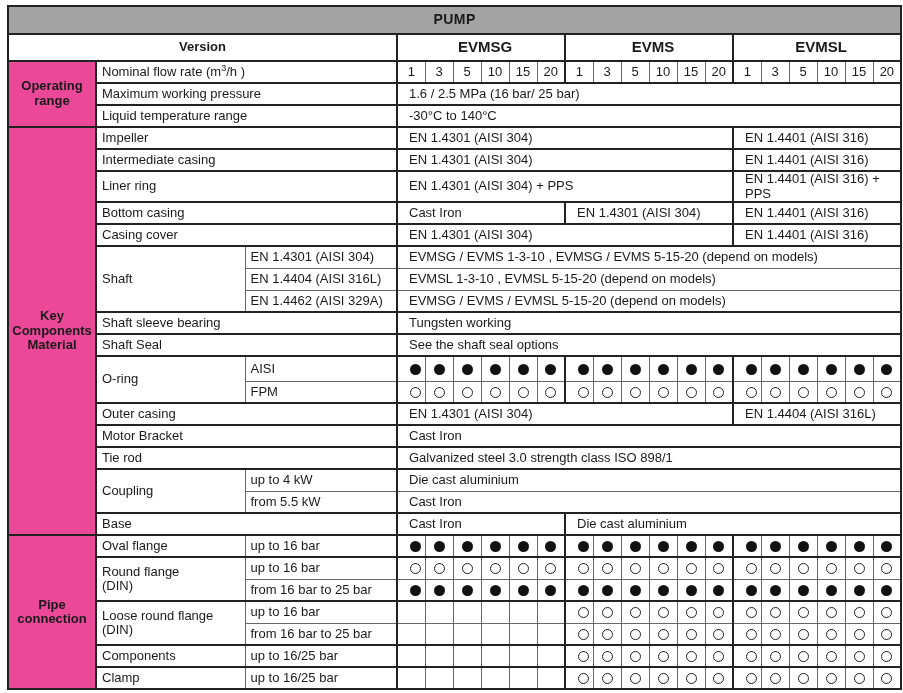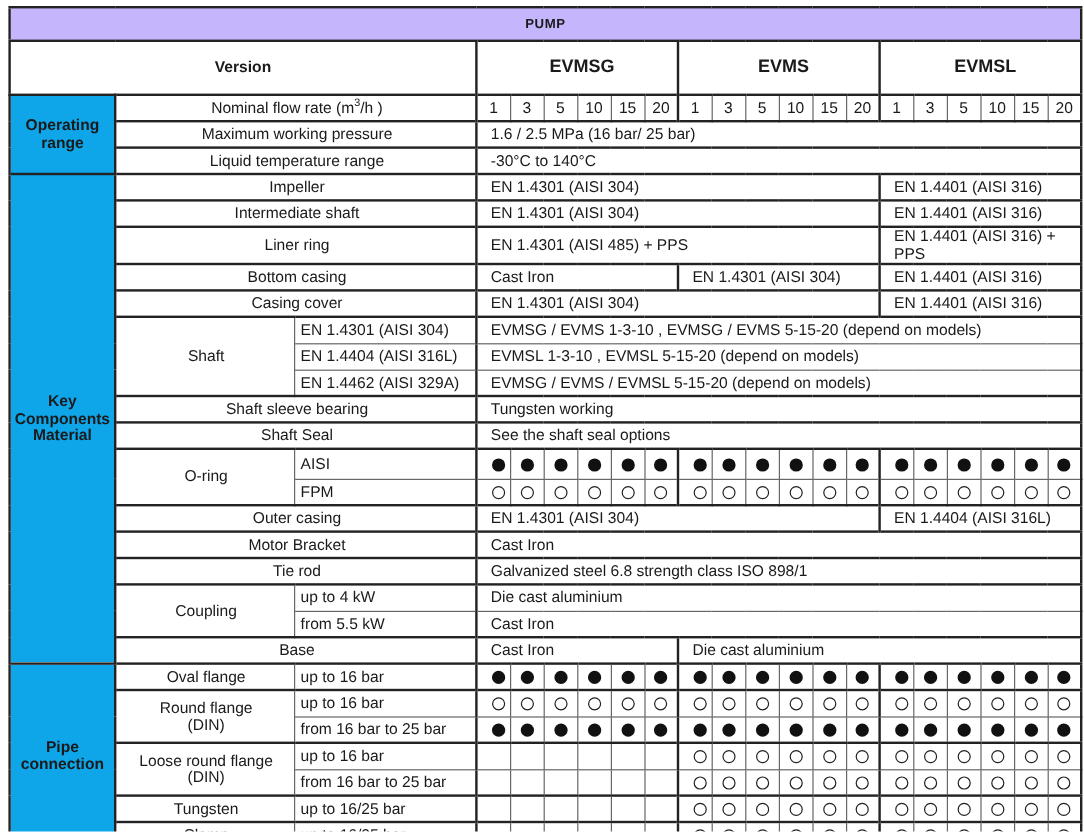--- a/index.html
+++ b/index.html
@@ -1,27 +1,27 @@
 <!DOCTYPE html>
 <html><head>
 <meta charset="utf-8">
 <style>
   html,body{margin:0;padding:0;background:#fff;}
   body{width:903px;height:693px;font-family:"Liberation Sans",sans-serif;color:#1a1a1a;}
   table.spec{border-collapse:collapse;table-layout:fixed;width:893px;margin:5px 0 0 7px;border:2px solid #222;}
   td{border:1px solid #666;font-size:13px;vertical-align:middle;text-align:center;padding:0 3px;line-height:1.12;overflow:hidden;}
   tr{height:22px;}
-  tr.h-title{height:28px;} tr.h-ver{height:45px;} tr.h-tall{height:21px;} tr.h-epdm{height:25px;}
+  tr.h-title{height:28px;} tr.h-ver{height:27px;} tr.h-tall{height:21px;} tr.h-epdm{height:25px;}
   tr.mj > td{border-top:2px solid #222;}
   tr.sub > td{border-top:1px solid #8a8a8a;}
-  td.title-cell{background:#c4b5fd;font-weight:bold;font-size:11px;letter-spacing:0.5px;}
-  td.sec{background:#0ea5e9;font-weight:bold;border-left:2px solid #222;border-right:2px solid #222;}
+  td.title-cell{background:#a3a3a3;font-weight:bold;font-size:14px;letter-spacing:0.5px;}
+  td.sec{background:#ec4899;font-weight:bold;border-left:2px solid #222;border-right:2px solid #222;}
   td.ver-lbl{font-weight:bold;}
   td.vh{font-weight:bold;font-size:15px;}
-  td.lbl{text-align:center;padding-left:5px;}
+  td.lbl{text-align:left;padding-left:5px;}
   td.sublbl{text-align:left;padding-left:5px;}
   td.val{text-align:left;}
   .grp{border-left:2px solid #222;padding-left:11px;}
   td.num{padding:0 1px;}
   .dot-f{display:inline-block;width:11px;height:11px;border-radius:50%;background:#111;vertical-align:middle;}
   .dot-o{display:inline-block;width:9px;height:9px;border-radius:50%;border:1.5px solid #222;background:#fff;vertical-align:middle;}
   sup{font-size:9px;line-height:0;}
 </style>
 </head>
 <body>
@@ -94,27 +94,27 @@
     <td class="val grp" colspan="18">-30°C to 140°C</td>
   </tr>
 
   <tr class="mj">
     <td class="sec" rowspan="18">Key Components Material</td>
     <td class="lbl" colspan="2">Impeller</td>
     <td class="val grp" colspan="12">EN 1.4301 (AISI 304)</td>
     <td class="val grp" colspan="6">EN 1.4401 (AISI 316)</td>
   </tr>
   <tr class="mj">
-    <td class="lbl" colspan="2">Intermediate shaft</td>
+    <td class="lbl" colspan="2">Intermediate casing</td>
     <td class="val grp" colspan="12">EN 1.4301 (AISI 304)</td>
     <td class="val grp" colspan="6">EN 1.4401 (AISI 316)</td>
   </tr>
   <tr class="mj h-tall">
     <td class="lbl" colspan="2">Liner ring</td>
-    <td class="val grp" colspan="12">EN 1.4301 (AISI 485) + PPS</td>
+    <td class="val grp" colspan="12">EN 1.4301 (AISI 304) + PPS</td>
     <td class="val grp" colspan="6">EN 1.4401 (AISI 316) + PPS</td>
   </tr>
   <tr class="mj">
     <td class="lbl" colspan="2">Bottom casing</td>
     <td class="val grp" colspan="6">Cast Iron</td>
     <td class="val grp" colspan="6">EN 1.4301 (AISI 304)</td>
     <td class="val grp" colspan="6">EN 1.4401 (AISI 316)</td>
   </tr>
   <tr class="mj">
     <td class="lbl" colspan="2">Casing cover</td>
@@ -189,21 +189,21 @@
     <td class="lbl" colspan="2">Outer casing</td>
     <td class="val grp" colspan="12">EN 1.4301 (AISI 304)</td>
     <td class="val grp" colspan="6">EN 1.4404 (AISI 316L)</td>
   </tr>
   <tr class="mj">
     <td class="lbl" colspan="2">Motor Bracket</td>
     <td class="val grp" colspan="18">Cast Iron</td>
   </tr>
   <tr class="mj">
     <td class="lbl" colspan="2">Tie rod</td>
-    <td class="val grp" colspan="18">Galvanized steel 6.8 strength class ISO 898/1</td>
+    <td class="val grp" colspan="18">Galvanized steel 3.0 strength class ISO 898/1</td>
   </tr>
   <tr class="mj">
     <td class="lbl" rowspan="2">Coupling</td>
     <td class="sublbl">up to 4 kW</td>
     <td class="val grp" colspan="18">Die cast aluminium</td>
   </tr>
   <tr class="sub">
     <td class="sublbl">from 5.5 kW</td>
     <td class="val grp" colspan="18">Cast Iron</td>
   </tr>
@@ -322,21 +322,21 @@
         <td class="dotcell"><span class="dot-o"></span></td>
         <td class="dotcell"><span class="dot-o"></span></td>
         <td class="dotcell grp"><span class="dot-o"></span></td>
         <td class="dotcell"><span class="dot-o"></span></td>
         <td class="dotcell"><span class="dot-o"></span></td>
         <td class="dotcell"><span class="dot-o"></span></td>
         <td class="dotcell"><span class="dot-o"></span></td>
         <td class="dotcell"><span class="dot-o"></span></td>
       </tr>
   <tr class="mj">
-    <td class="lbl">Tungsten</td>
+    <td class="lbl">Components</td>
     <td class="sublbl">up to 16/25 bar</td>
   <td class="dotcell grp"></td>
         <td class="dotcell"></td>
         <td class="dotcell"></td>
         <td class="dotcell"></td>
         <td class="dotcell"></td>
         <td class="dotcell"></td>
         <td class="dotcell grp"><span class="dot-o"></span></td>
         <td class="dotcell"><span class="dot-o"></span></td>
         <td class="dotcell"><span class="dot-o"></span></td>

